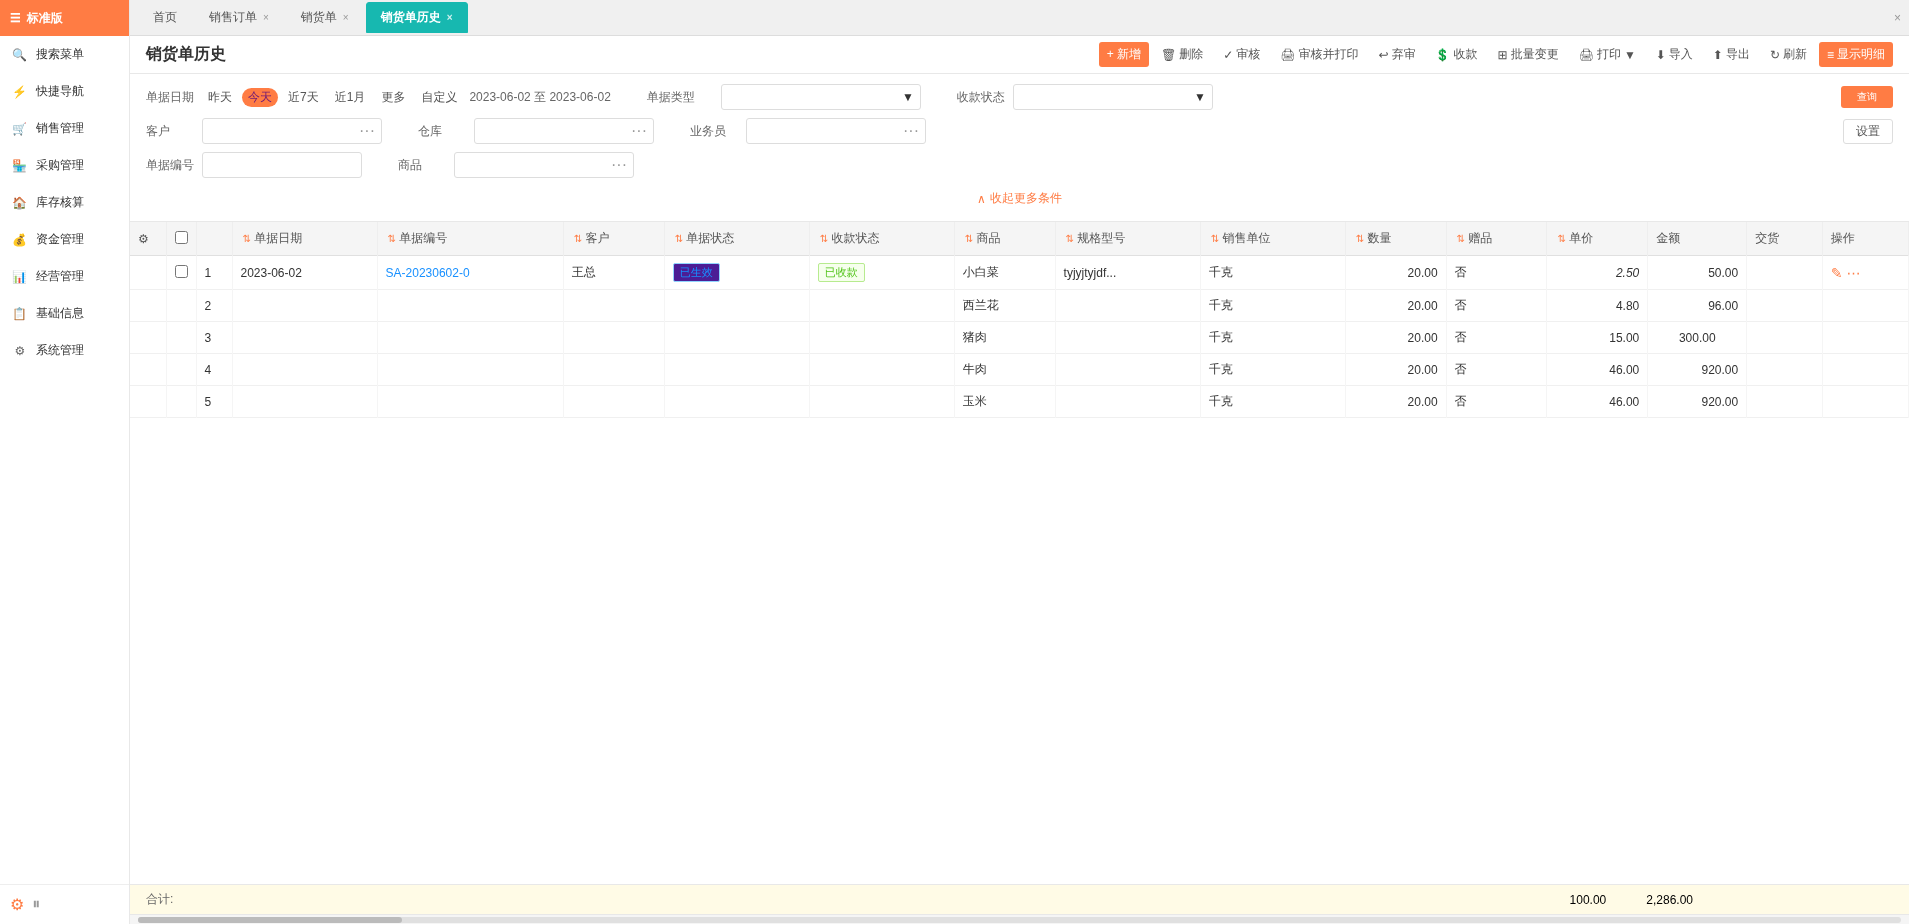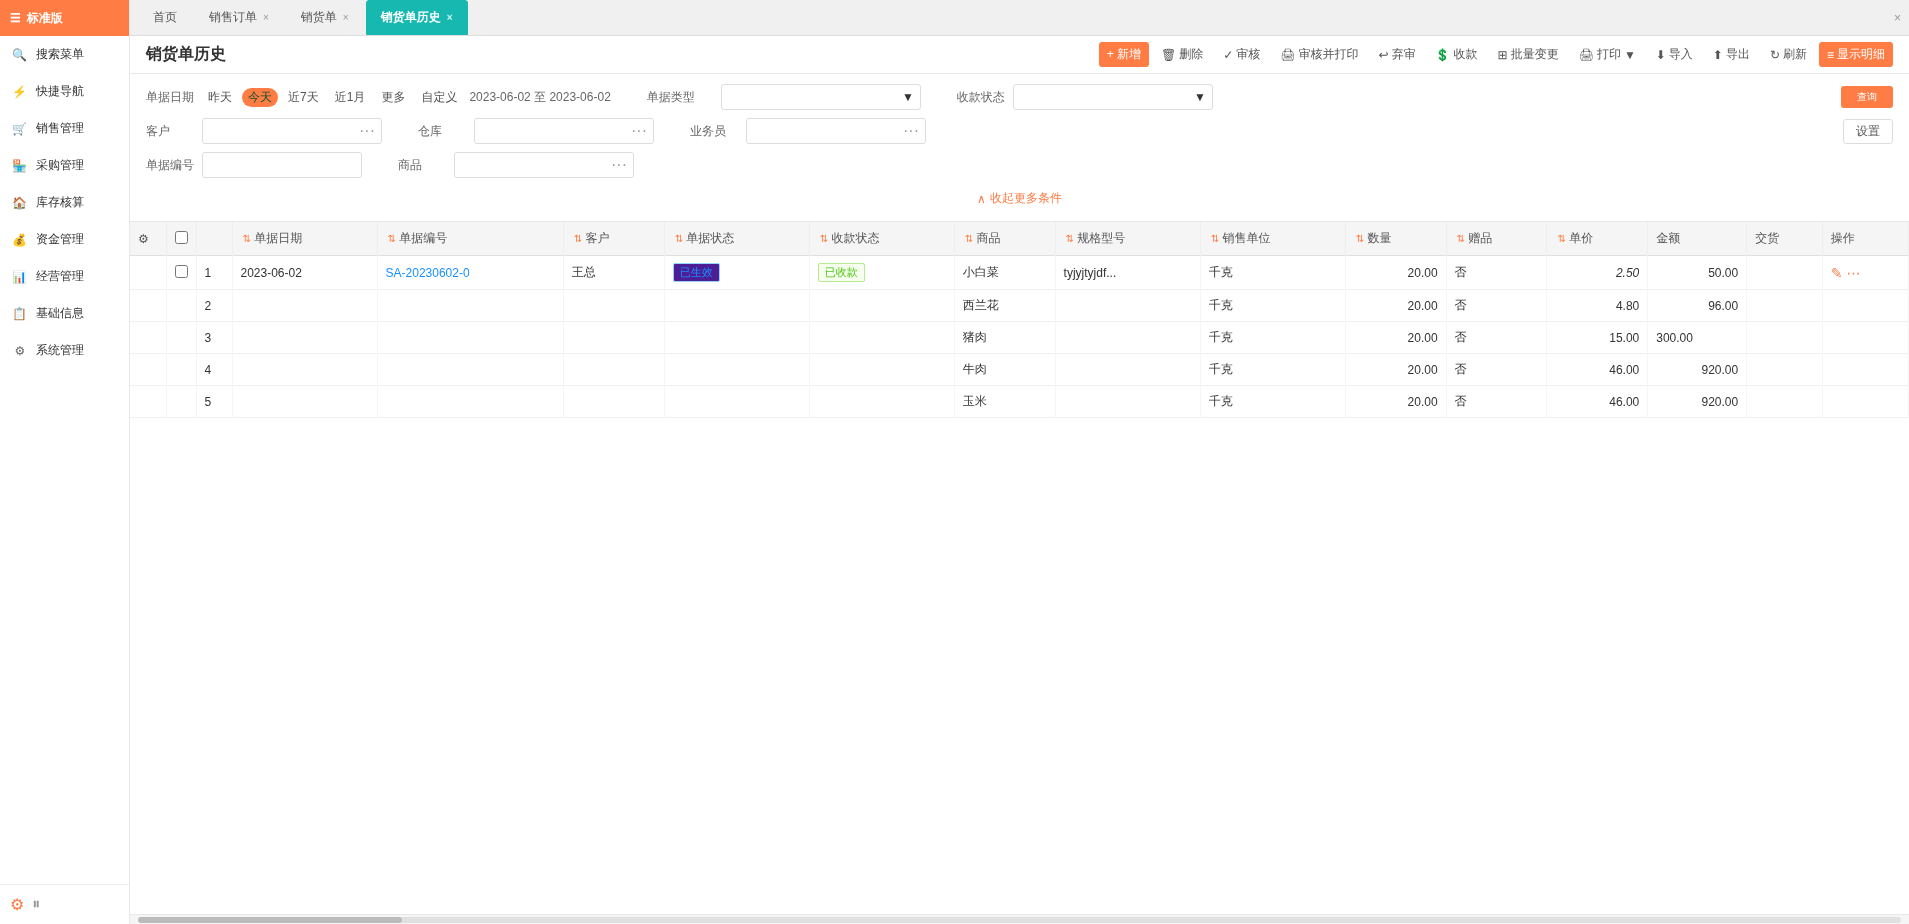--- a/index.html
+++ b/index.html
@@ -47,20 +47,21 @@
     .main {
       flex: 1;
       display: flex;
       flex-direction: column;
       overflow: hidden;
     }
 
     
     .tab-bar {
       display: flex;
+      align-items: center;
       background: #f0f0f0;
       border-bottom: 1px solid #ddd;
       height: 36px;
       padding: 0 8px;
     }
     .tab-item {
       padding: 6px 14px;
       cursor: pointer;
       color: #555;
       font-size: 13px;
@@ -171,21 +172,21 @@
       font-size: 12px;
     }
     .date-btn {
       padding: 1px 6px;
       cursor: pointer;
       color: #555;
       border-radius: 2px;
     }
     .date-btn.active {
       background: #ff7c44;
-      color: #14532d;
+      color: #701a75;
       border-radius: 10px;
     }
     .date-range {
       color: #666;
       font-size: 12px;
     }
     .ellipsis-btn {
       color: #999;
       cursor: pointer;
       font-size: 16px;
@@ -689,21 +690,21 @@
       </td>
       <td>
         
       </td>
       <td>猪肉</td>
       <td></td>
       <td>千克</td>
       <td style="text-align:right;">20.00</td>
       <td>否</td>
       <td style="text-align:right;">15.00</td>
-      <td style="text-align:left;">300.00</td>
+      <td style="text-align:center;">300.00</td>
       <td></td>
       <td>
         
       </td>
     </tr>
           <tr>
       <td></td>
       <td>
         
       </td>
@@ -757,20 +758,27 @@
       <td style="text-align:right;">920.00</td>
       <td></td>
       <td>
         
       </td>
     </tr>
         </tbody>
     </table>
   </div>
 
+  <div class="table-footer">
+    <span class="footer-label">合计:</span>
+    <div class="footer-values">
+      <span>100.00</span>
+      <span>2,286.00</span>
+    </div>
+  </div>
 
   <div class="scroll-bar-area">
     <div class="scroll-track">
       <div class="scroll-thumb"></div>
     </div>
   </div>
 
 
 </div>
 

